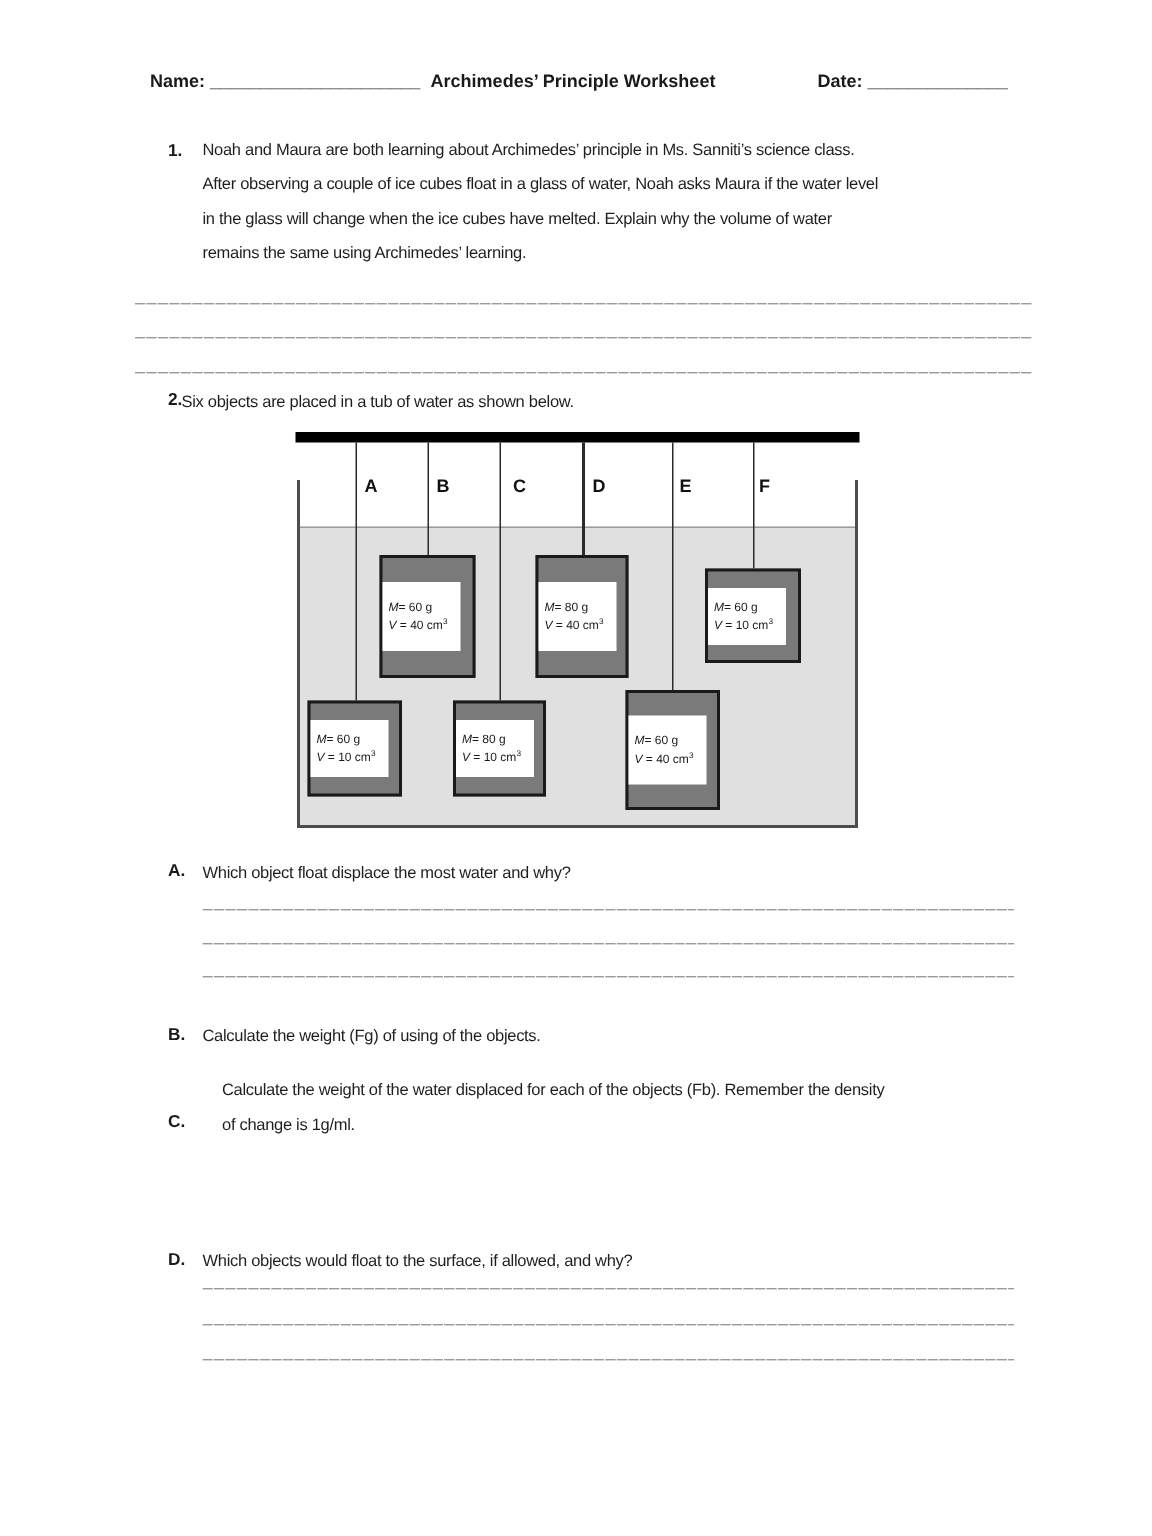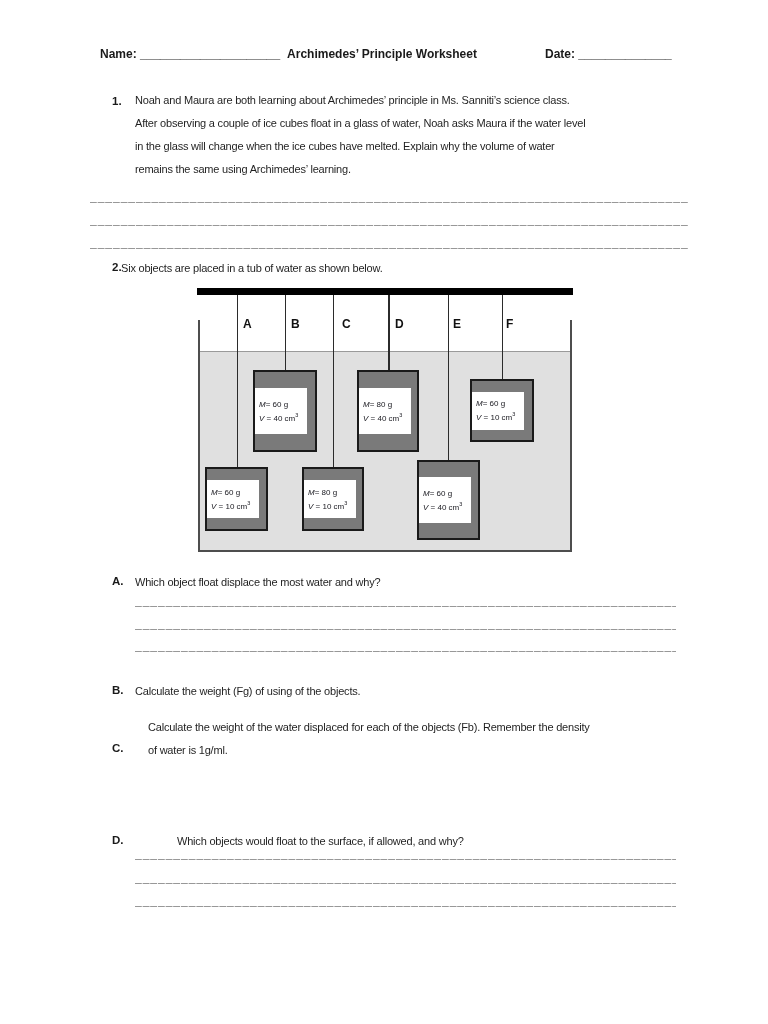--- a/index.html
+++ b/index.html
@@ -140,24 +140,24 @@
   <div class="writing-line" style="left:135px; top:639px; width:541px;">____________________________________________________________________________________________________</div>
 
   <div class="qnum" style="left:112px; top:684px;">B.</div>
   <div class="qtext btxt" style="left:135px; top:684px;">
     <div style="line-height:14px;">Calculate the weight (Fg) of using of the objects.</div>
   </div>
 
   <div class="qnum" style="left:112px; top:742px;">C.</div>
   <div class="qtext btxt" style="left:135px; top:716px;margin-left:13px;">
     <div>Calculate the weight of the water displaced for each of the objects (Fb). Remember the density</div>
-    <div>of water is 1g/ml.</div>
+    <div>of change is 1g/ml.</div>
   </div>
 
   <div class="qnum" style="left:112px; top:834px;">D.</div>
   <div class="qtext btxt" style="left:135px; top:834px;">
-    <div style="line-height:14px;margin-left:42px;">Which objects would float to the surface, if allowed, and why?</div>
+    <div style="line-height:14px;">Which objects would float to the surface, if allowed, and why?</div>
   </div>
   <div class="writing-line" style="left:135px; top:847px; width:541px;">____________________________________________________________________________________________________</div>
   <div class="writing-line" style="left:135px; top:871px; width:541px;">____________________________________________________________________________________________________</div>
   <div class="writing-line" style="left:135px; top:894px; width:541px;">____________________________________________________________________________________________________</div>
 
 </div>
 
 </body></html>

